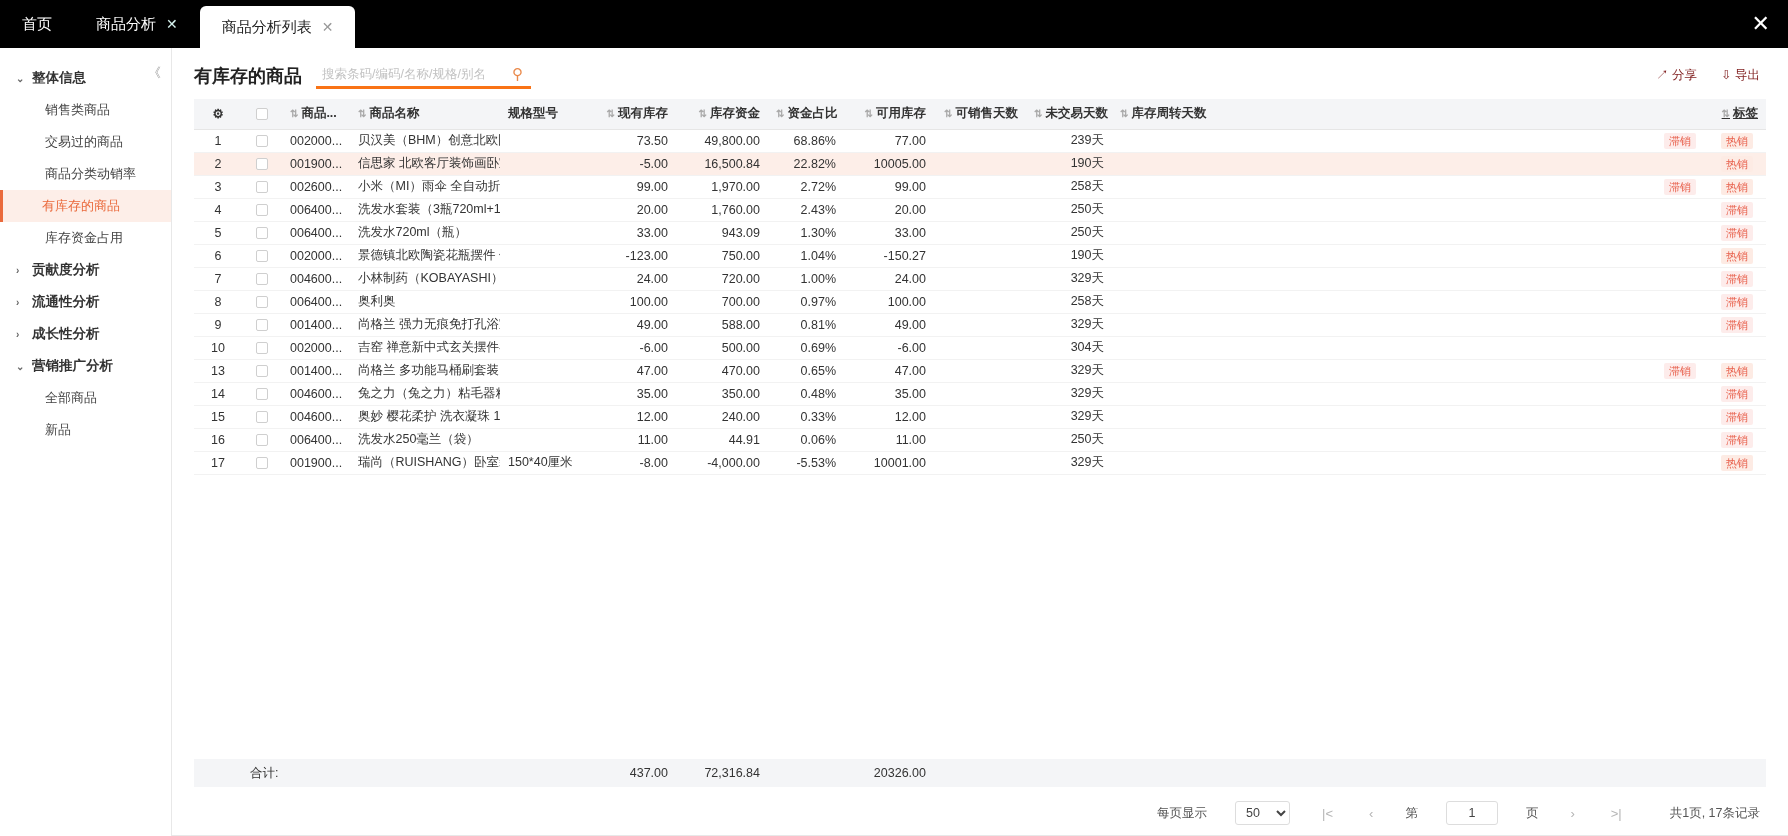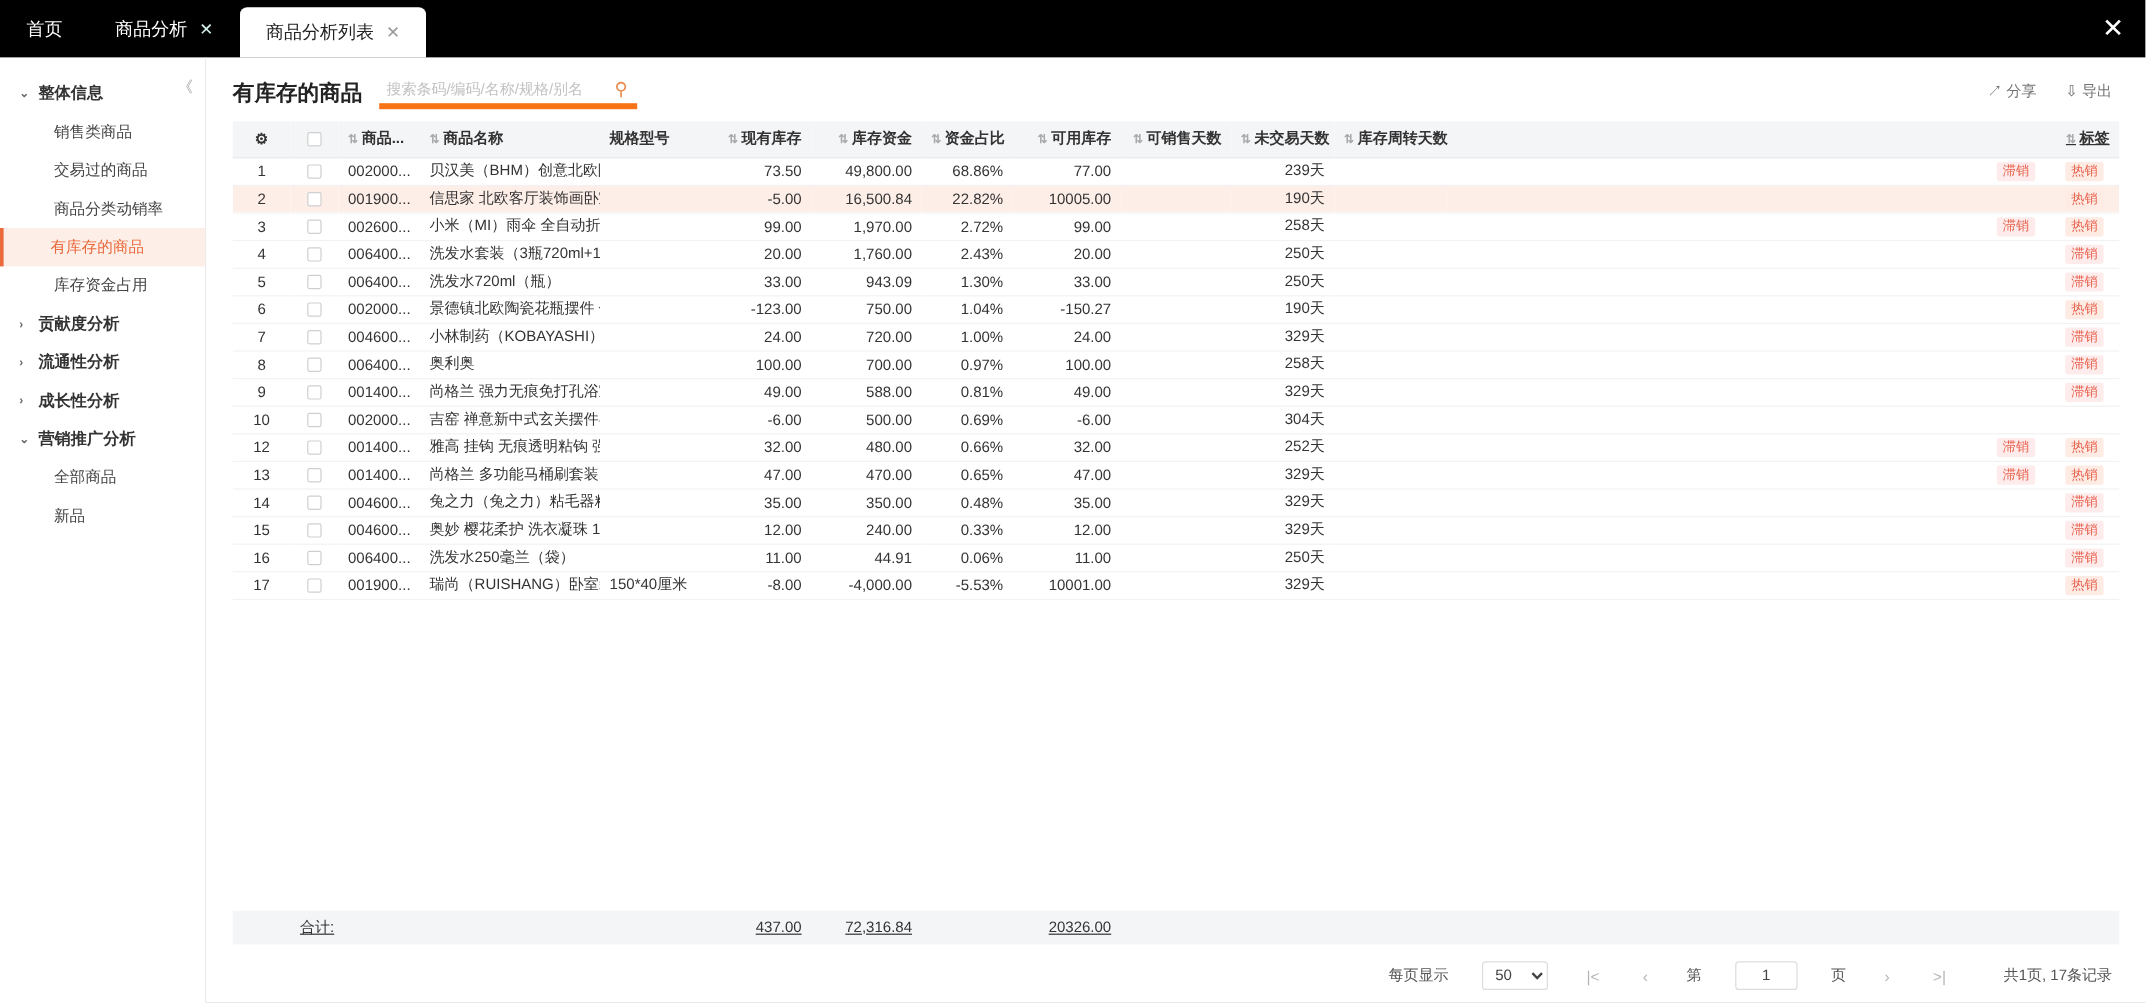--- a/index.html
+++ b/index.html
@@ -124,21 +124,21 @@
     gap: 14px;
   }
   .main-title {
     font-size: 18px;
     font-weight: bold;
     color: #222;
   }
   .searchbox {
     display: flex;
     align-items: center;
-    border-bottom: 5px solid #f97316;
+    border-bottom: 3px solid #f97316;
     width: 215px;
     padding: 3px 4px;
   }
   .searchbox input {
     border: none;
     outline: none;
     flex: 1;
     font-size: 12.5px;
     color: #444;
     font-family: "Liberation Sans", sans-serif;
@@ -149,21 +149,21 @@
     color: #ea8a4c;
     font-size: 15px;
     cursor: pointer;
     padding: 0 4px;
   }
   .head-right {
     margin-left: auto;
     display: flex;
     gap: 24px;
     font-size: 12.5px;
-    color: #737373;
+    color: #7f1d1d;
     padding-right: 6px;
   }
   .head-right span { cursor: pointer; }
 
   
   .table-wrap {
     padding: 0 22px;
     flex: 1;
     overflow: hidden;
   }
@@ -239,21 +239,21 @@
   .total-row {
     margin: 0 22px;
     display: flex;
     background: #f4f5f7;
     height: 28px;
     align-items: center;
     font-size: 12.5px;
     color: #333;
     font-weight: normal;
   }
-  .total-row .tcell { padding: 0 8px; white-space: nowrap; text-align: right; text-decoration: underline; }
+  .total-row .tcell { padding: 0 8px; white-space: nowrap; text-align: right; }
 
   
   .pager {
     display: flex;
     align-items: center;
     justify-content: flex-end;
     gap: 28px;
     padding: 14px 28px 10px 0;
     font-size: 12.5px;
     color: #555;
@@ -526,35 +526,20 @@
               <td class="c-num">-6.00</td>
               <td class="c-amt">500.00</td>
               <td class="c-pct">0.69%</td>
               <td class="c-avail">-6.00</td>
               <td class="c-sale"></td>
               <td class="c-notx">304天</td>
               <td class="c-turn"></td>
               <td class="c-tag"></td>
             </tr>
             <tr>
-              <td class="c-idx">12</td>
-              <td class="c-chk"><span class="chk"></span></td>
-              <td class="c-code">001400...</td>
-              <td class="c-name">雅高 挂钩 无痕透明粘钩 强</td>
-              <td class="c-spec"></td>
-              <td class="c-num">32.00</td>
-              <td class="c-amt">480.00</td>
-              <td class="c-pct">0.66%</td>
-              <td class="c-avail">32.00</td>
-              <td class="c-sale"></td>
-              <td class="c-notx">252天</td>
-              <td class="c-turn"></td>
-              <td class="c-tag"><span class="badge zhixiao">滞销</span><span class="badge rexiao">热销</span></td>
-            </tr>
-            <tr>
               <td class="c-idx">13</td>
               <td class="c-chk"><span class="chk"></span></td>
               <td class="c-code">001400...</td>
               <td class="c-name">尚格兰 多功能马桶刷套装 卫</td>
               <td class="c-spec"></td>
               <td class="c-num">47.00</td>
               <td class="c-amt">470.00</td>
               <td class="c-pct">0.65%</td>
               <td class="c-avail">47.00</td>
               <td class="c-sale"></td>

